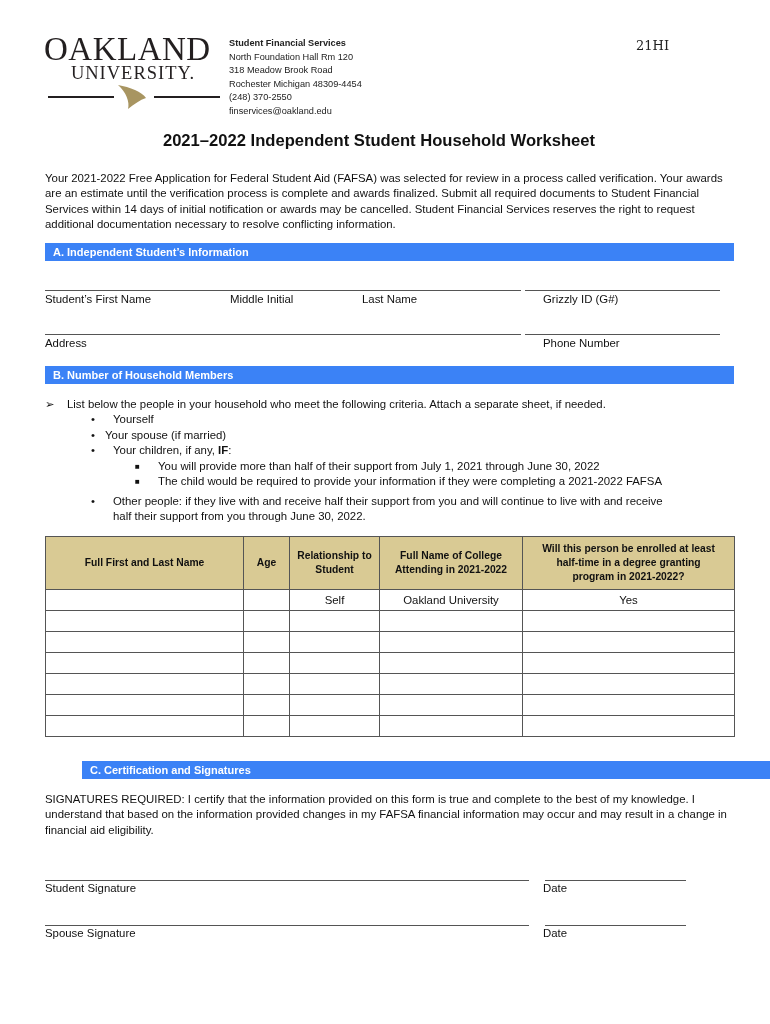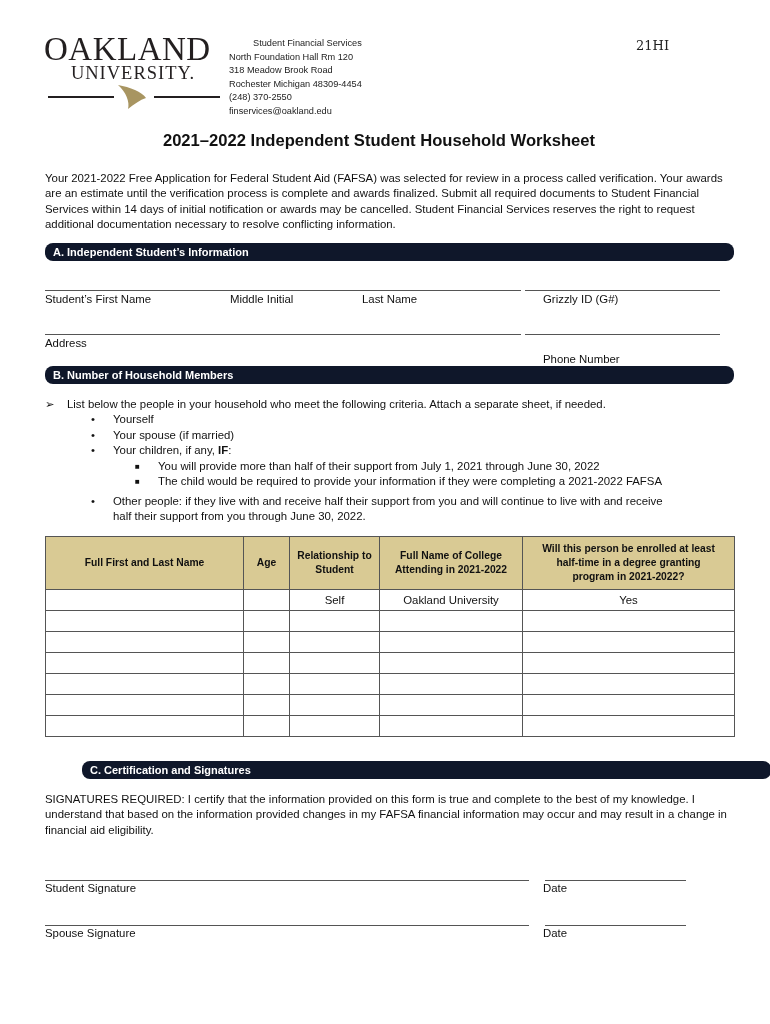--- a/index.html
+++ b/index.html
@@ -12,30 +12,30 @@
   .logo-oakland { font-family: "Liberation Serif", serif; font-size: 33px; letter-spacing: 0.5px;
                   line-height: 30px; color: #231f20; width: 178px; }
   .logo-univ { font-family: "Liberation Serif", serif; font-size: 18.5px; letter-spacing: 1px;
                line-height: 18px; color: #231f20; text-align: center; width: 178px; }
   .logo-line-left { left: 4px; top: 62px; width: 66px; height: 2px; background: #231f20; }
   .logo-line-right { left: 110px; top: 62px; width: 66px; height: 2px; background: #231f20; }
   .logo-swoosh { left: 72px; top: 50px; width: 32px; height: 26px; }
 
   
   .contact { left: 229px; top: 37px; font-size: 9.2px; line-height: 13.6px; color: #222; }
-  .contact .bold { font-weight: normal; text-align: right; }
+  .contact .bold { font-weight: bold; }
 
   .form-code { left: 636px; top: 38px; font-family: "DejaVu Serif", serif; font-size: 13px; color: #222; }
 
   .title { left: 0; width: 758px; top: 131px; text-align: center; font-size: 16.6px; font-weight: bold; }
 
   .intro { left: 45px; top: 171px; width: 690px; font-size: 11.4px; line-height: 15.4px; color: #111; }
 
-  .section-bar { left: 45px; width: 689px; height: 18px; background: #0f172a; color: #fff;
-                 font-size: 11px; font-weight: bold; line-height: 18px; padding-left: 8px; box-sizing: border-box; border-radius: 8px; }
+  .section-bar { left: 45px; width: 689px; height: 18px; background: #3b82f6; color: #fff;
+                 font-size: 11px; font-weight: bold; line-height: 18px; padding-left: 8px; box-sizing: border-box; }
 
   .uline { height: 0; border-bottom: 1px solid #555; }
   .field-label { font-size: 11.4px; color: #111; }
 
   .bullets { left: 45px; top: 397px; width: 690px; font-size: 11.4px; line-height: 15.4px; color: #111; }
   .bullets .row { position: absolute; white-space: nowrap; }
 
   table.household { position: absolute; left: 45px; top: 536px; width: 689px; border-collapse: collapse;
                     table-layout: fixed; }
   table.household th, table.household td { border: 1px solid #555; padding: 0; text-align: center; }
@@ -78,33 +78,33 @@
 <div class="abs uline" style="left:45px; top:290px; width:476px;"></div>
 <div class="abs uline" style="left:525px; top:290px; width:195px;"></div>
 <div class="abs field-label" style="left:45px; top:293px;">Student’s First Name</div>
 <div class="abs field-label" style="left:230px; top:293px;">Middle Initial</div>
 <div class="abs field-label" style="left:362px; top:293px;">Last Name</div>
 <div class="abs field-label" style="left:543px; top:293px;">Grizzly ID (G#)</div>
 
 <div class="abs uline" style="left:45px; top:334px; width:476px;"></div>
 <div class="abs uline" style="left:525px; top:334px; width:195px;"></div>
 <div class="abs field-label" style="left:45px; top:337px;">Address</div>
-<div class="abs field-label" style="left:543px; top:337px;margin-top:16px;">Phone Number</div>
+<div class="abs field-label" style="left:543px; top:337px;">Phone Number</div>
 
 <div class="abs section-bar" style="top:366px;">B.  Number of Household Members</div>
 
 <div class="abs bullets">
   <div class="row" style="left:0; top:0;">➢</div>
   <div class="row" style="left:22px; top:0;">List below the people in your household who meet the following criteria.  Attach a separate sheet, if needed.</div>
 
   <div class="row" style="left:46px; top:15px;">•</div>
   <div class="row" style="left:68px; top:15px;">Yourself</div>
 
   <div class="row" style="left:46px; top:31px;">•</div>
-  <div class="row" style="left:68px; top:31px;text-align:center;">Your spouse (if married)</div>
+  <div class="row" style="left:60px; top:31px;text-align:center;">Your spouse (if married)</div>
 
   <div class="row" style="left:46px; top:46px;">•</div>
   <div class="row" style="left:68px; top:46px;"><span>Your children, if any, </span><b>IF</b><span>:</span></div>
 
   <div class="row" style="left:90px; top:62px; font-size:8px;">■</div>
   <div class="row" style="left:113px; top:62px;">You will provide more than half of their support from July 1, 2021 through June 30, 2022</div>
 
   <div class="row" style="left:90px; top:77px; font-size:8px;">■</div>
   <div class="row" style="left:113px; top:77px;">The child would be required to provide your information if they were completing a 2021-2022 FAFSA</div>
 

